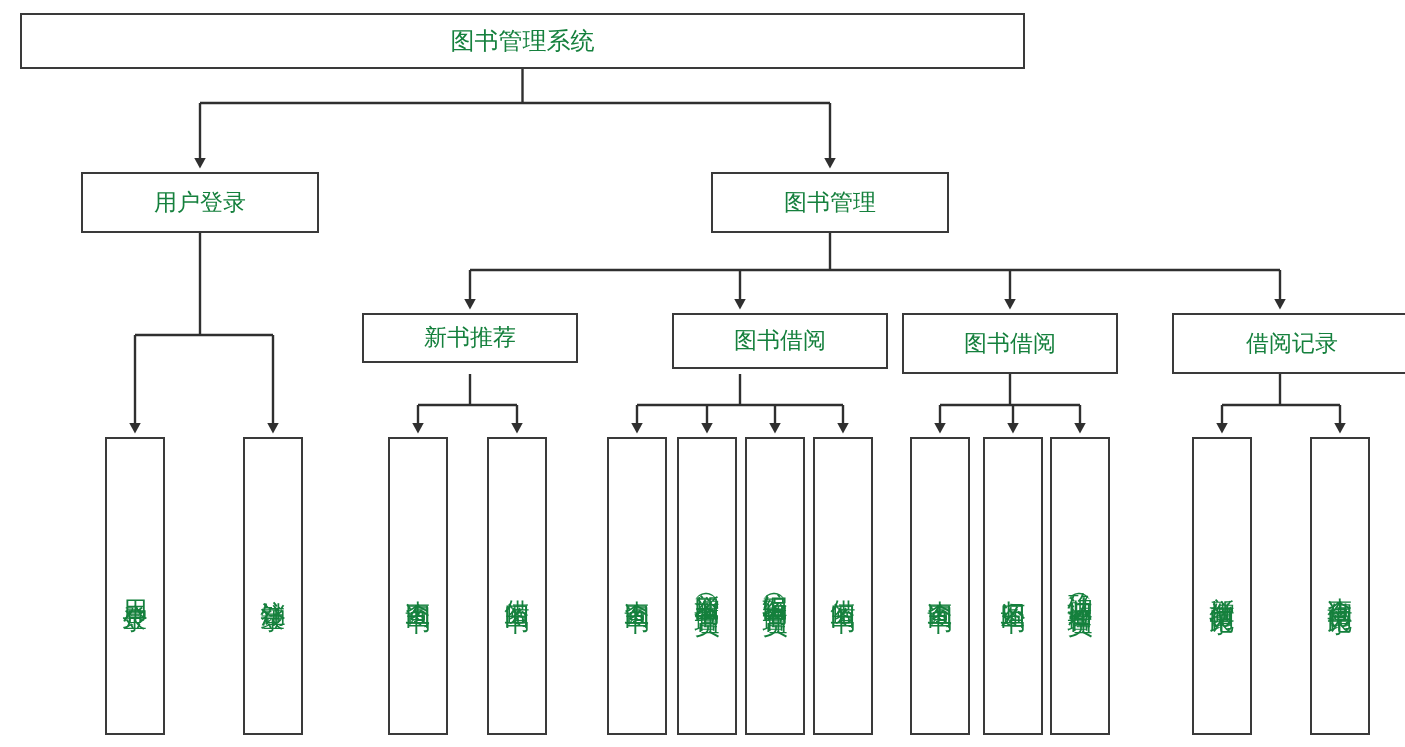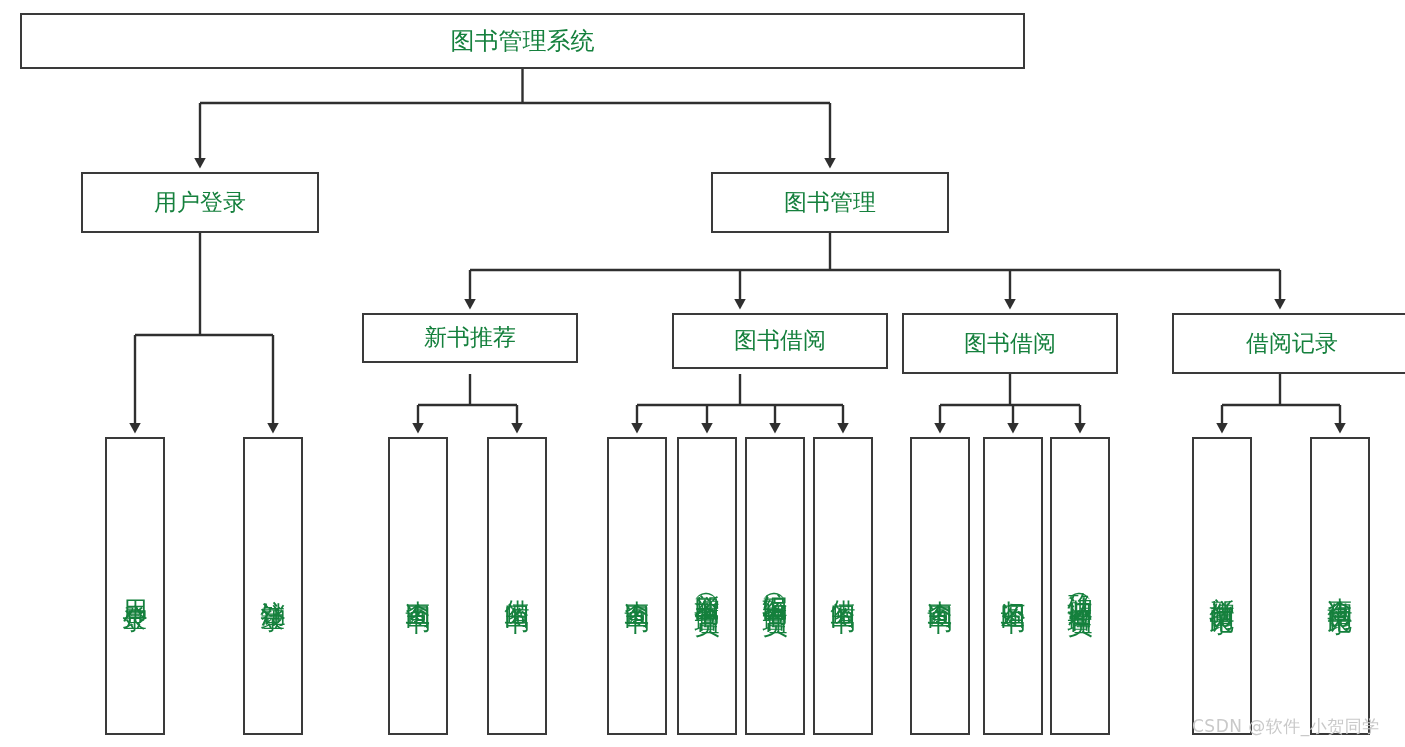--- a/index.html
+++ b/index.html
@@ -152,14 +152,13 @@
       <div class="node v" style="left: 1050px; top: 437px; width: 60px; height: 298px;">
         <span class="label">确认归还（管理员）</span>
       </div>
       <div class="node v" style="left: 1192px; top: 437px; width: 60px; height: 298px;">
         <span class="label">新增借阅记录</span>
       </div>
       <div class="node v" style="left: 1310px; top: 437px; width: 60px; height: 298px;">
         <span class="label">查询借阅记录</span>
       </div>
     </div>
-  <div class="watermark" style="left: 1192px; top: 715px;">CSDN @软件_小贺同学</div>
 </div>
 
 </body></html>

